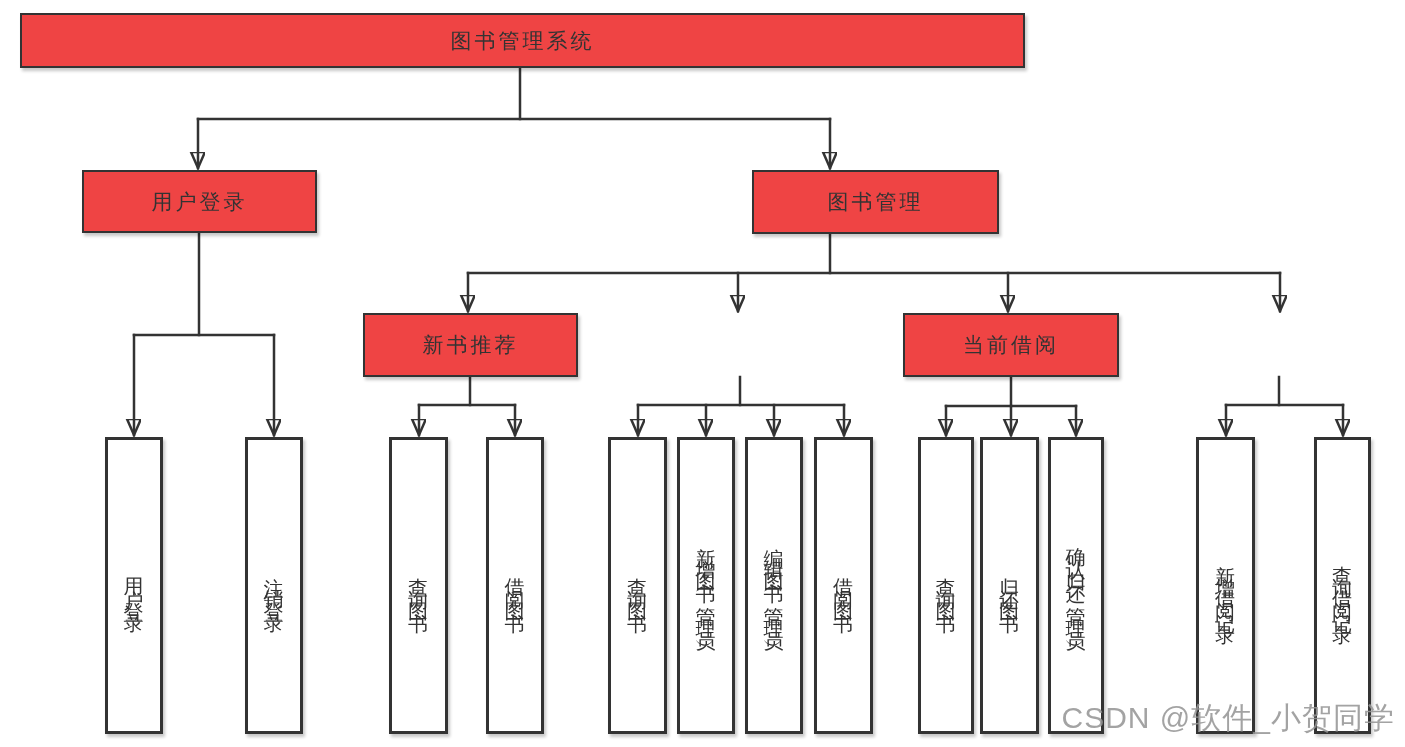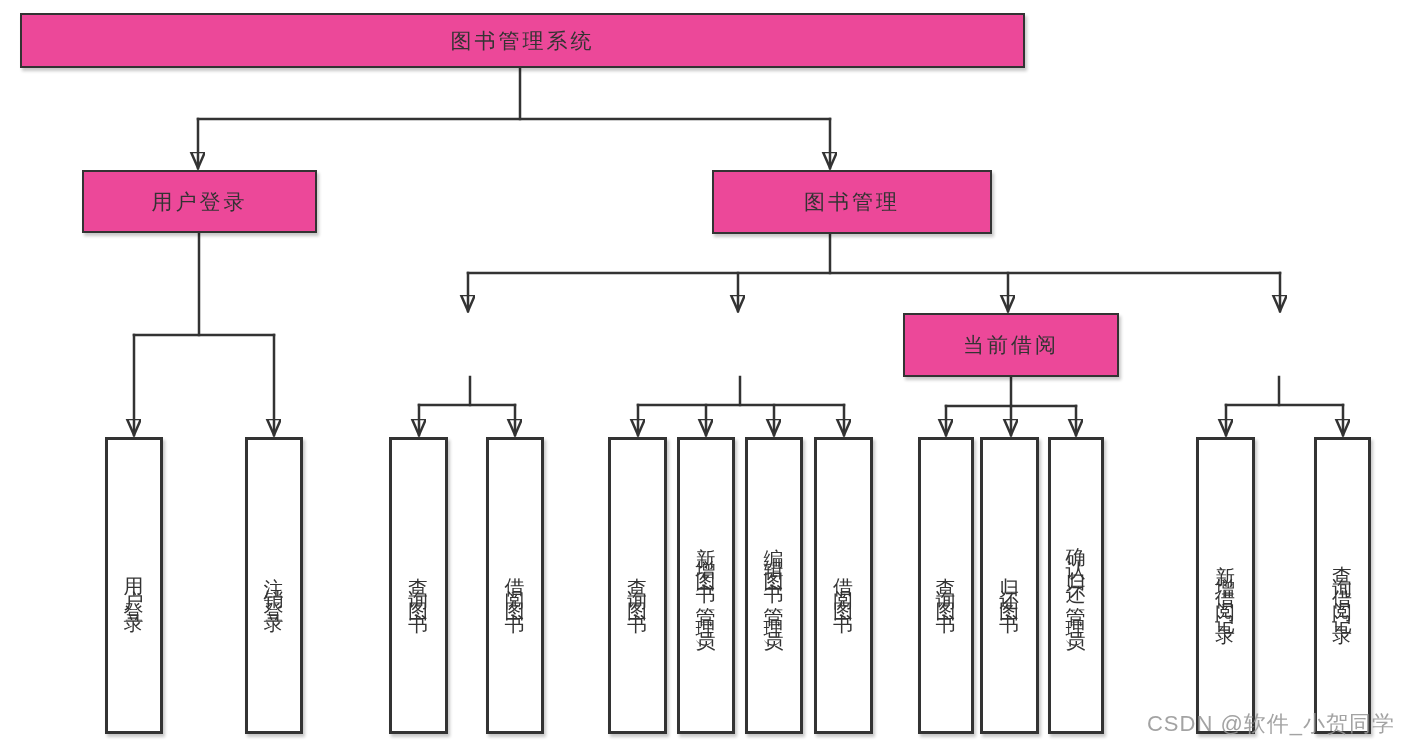--- a/index.html
+++ b/index.html
@@ -8,42 +8,42 @@
     width:1405px;height:747px;
     background:#ffffff;
     font-family:"Liberation Sans", sans-serif;
     overflow:hidden;
   }
   .connectors{position:absolute;left:0;top:0;width:1405px;height:747px;z-index:1;}
   .connectors path{stroke:#333333;stroke-width:2.5;fill:none;stroke-linecap:square;}
 
   .hnode{
     position:absolute;box-sizing:border-box;z-index:2;
-    background:#ec4899;border:2px solid #333333;
+    background:#ef4444;border:2px solid #333333;
     display:flex;align-items:center;justify-content:center;
     font-size:21px;letter-spacing:3px;color:#333333;
     box-shadow:2px 3px 3px rgba(0,0,0,0.22);
     white-space:nowrap;
   }
   .leaf{
     position:absolute;box-sizing:border-box;z-index:2;
     top:437px;height:297px;
     background:#ffffff;border:3px solid #333333;
     display:flex;align-items:center;justify-content:center;
     box-shadow:2px 3px 3px rgba(0,0,0,0.22);
   }
   .leaf span{
     writing-mode:vertical-rl;text-orientation:mixed;
     font-size:20px;letter-spacing:12px;line-height:1;
     color:#333333;white-space:nowrap;
   }
 
   .n-root{left:20px;top:13px;width:1005px;height:55px;}
   .n-user-login{left:82px;top:170px;width:235px;height:63px;}
-  .n-book-management{left:712px;top:170px;width:280px;height:64px;}
+  .n-book-management{left:752px;top:170px;width:247px;height:64px;}
   .n-new-book-recommend{left:363px;top:313px;width:215px;height:64px;}
   .n-book-borrowing{left:633px;top:313px;width:215px;height:64px;}
   .n-current-borrowing{left:903px;top:313px;width:216px;height:64px;}
   .n-borrowing-records{left:1171px;top:313px;width:216px;height:64px;}
 
   .l-user-login{left:105px;width:58px;}
   .l-logout{left:245px;width:58px;}
   .l-rec-query{left:389px;width:59px;}
   .l-rec-borrow{left:486px;width:58px;}
   .l-bor-query{left:608px;width:59px;}
@@ -51,21 +51,21 @@
   .l-bor-edit{left:745px;width:58px;}
   .l-bor-borrow{left:814px;width:59px;}
   .l-cur-query{left:918px;width:56px;}
   .l-cur-return{left:980px;width:59px;}
   .l-cur-confirm{left:1048px;width:56px;}
   .l-recd-add{left:1196px;width:59px;}
   .l-recd-query{left:1314px;width:57px;}
 
   .watermark{
     position:absolute;right:10px;bottom:8px;z-index:3;
-    font-size:22px;color:rgba(150,150,150,0.88);
+    font-size:30px;color:rgba(150,150,150,0.88);
     letter-spacing:1px;white-space:nowrap;
   }
 </style>
 </head>
 <body>
 
 <div class="stage">
 
   <svg class="connectors" viewBox="0 0 1405 747" xmlns="http://www.w3.org/2000/svg">
     <defs>
@@ -119,20 +119,23 @@
     <span>图书管理系统</span>
   </div>
 
   <div class="hnode n-user-login">
     <span>用户登录</span>
   </div>
   <div class="hnode n-book-management">
     <span>图书管理</span>
   </div>
 
+  <div class="hnode n-new-book-recommend">
+    <span>新书推荐</span>
+  </div>
   <div class="hnode n-current-borrowing">
     <span>当前借阅</span>
   </div>
 
   <div class="leaf l-user-login">
     <span>用户登录</span>
   </div>
   <div class="leaf l-logout">
     <span>注销登录</span>
   </div>

